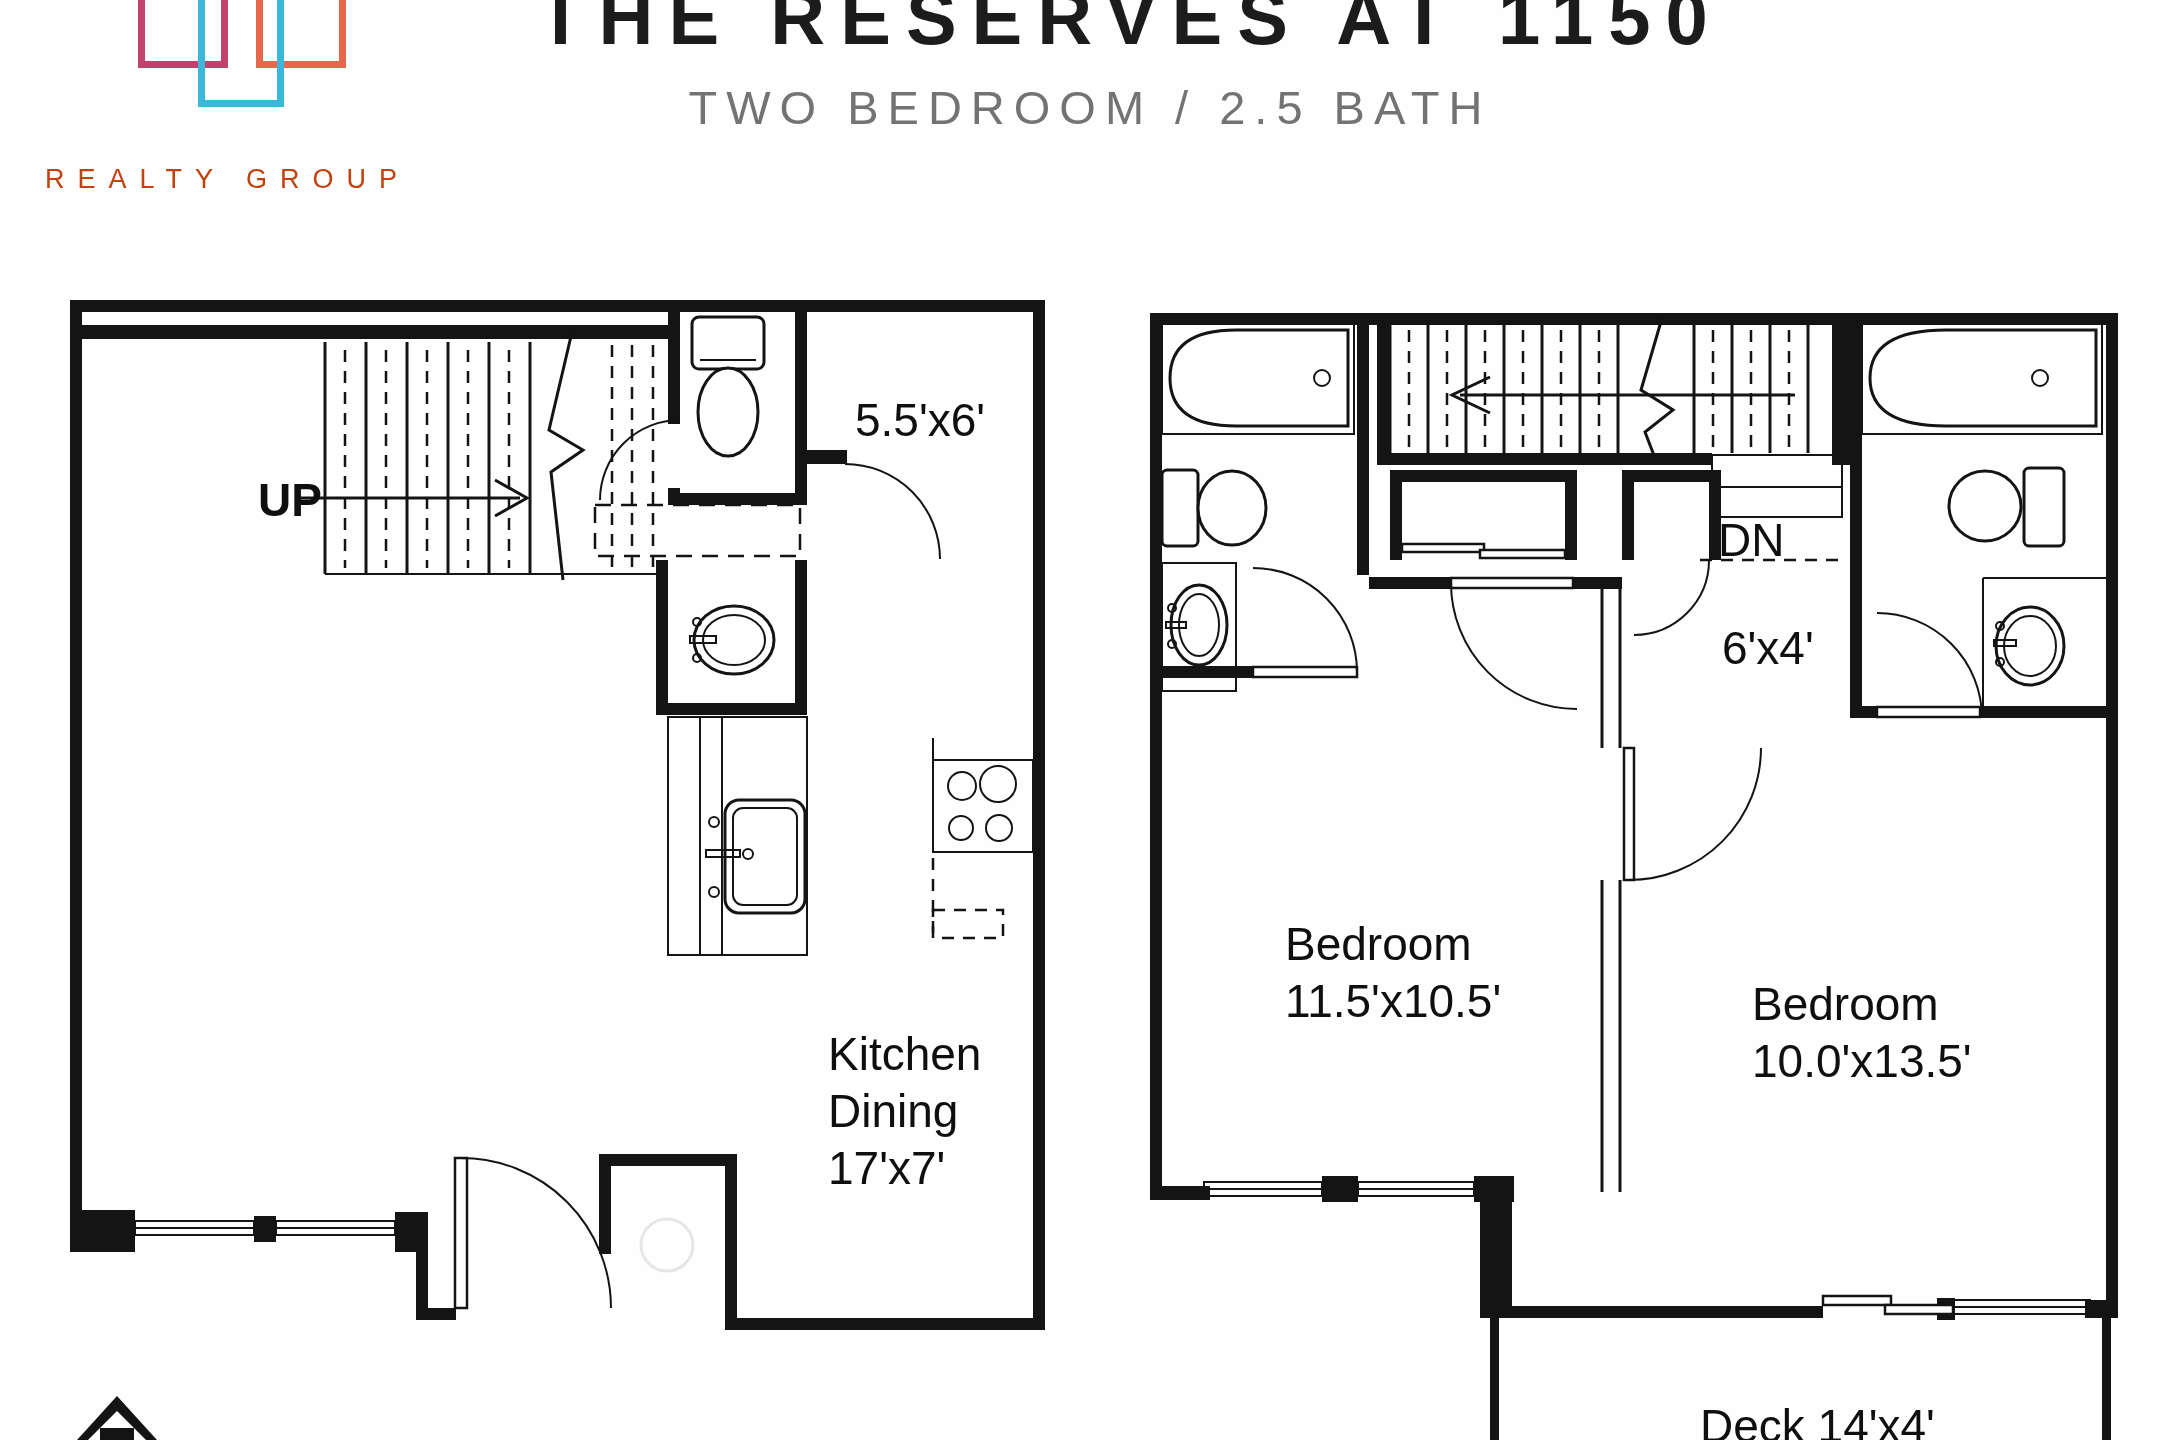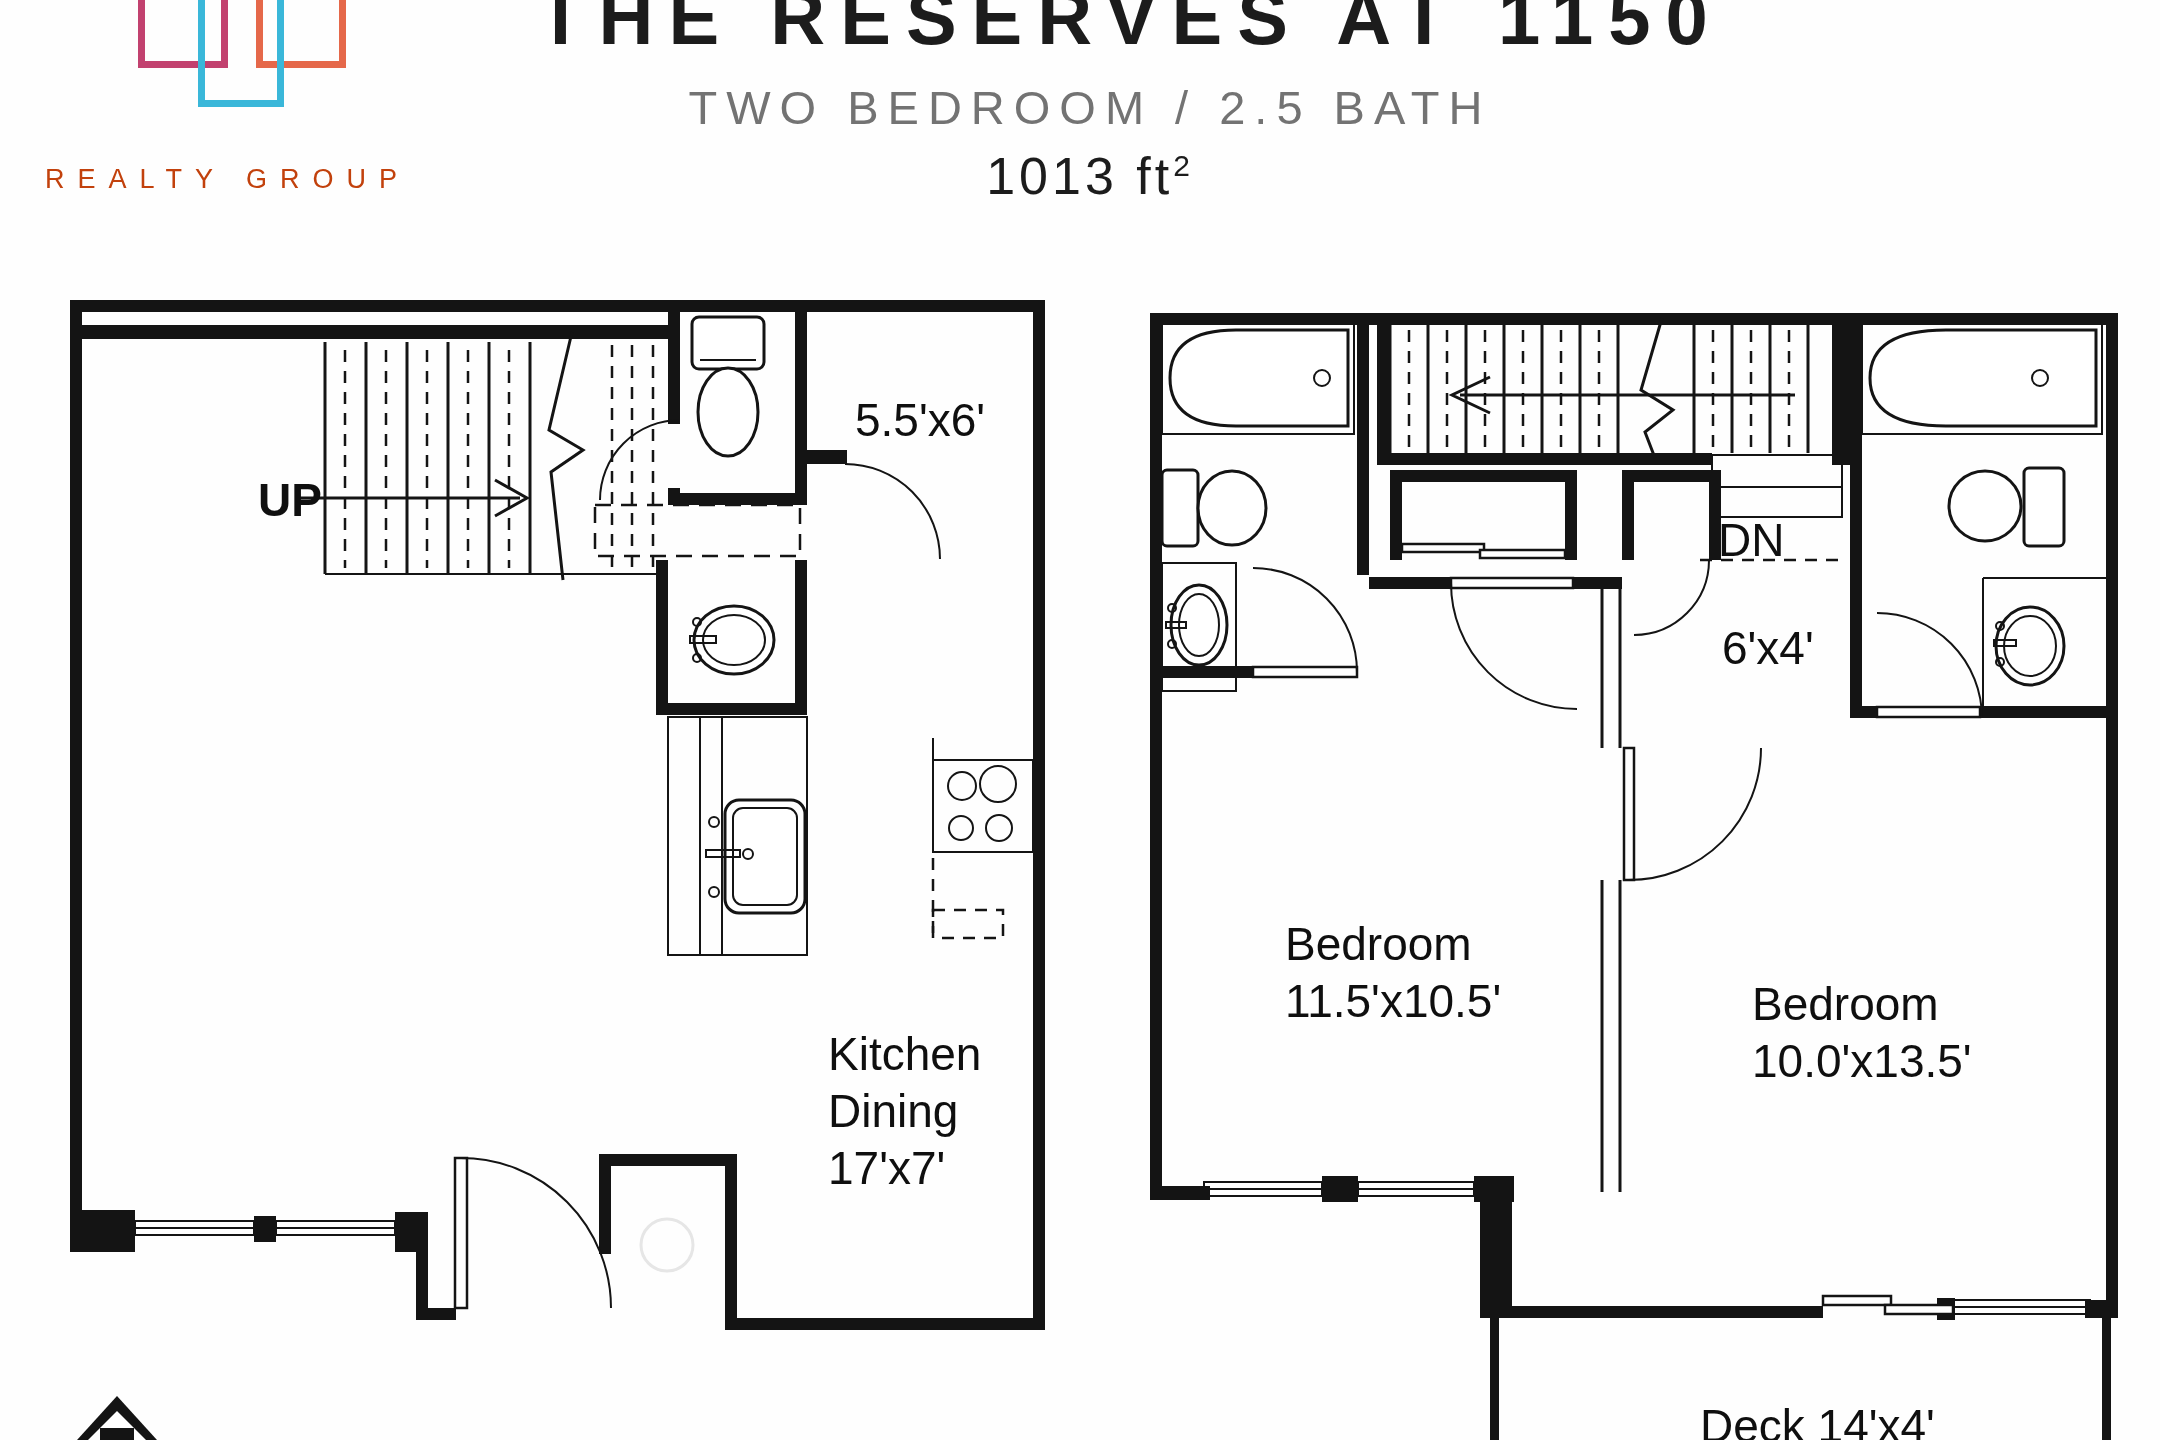--- a/index.html
+++ b/index.html
@@ -40,21 +40,20 @@
 
   <div class="abs" style="left:0;top:0;width:420px;height:240px;">
     <div class="sq" style="left:138px;top:-28px;width:76px;height:82px;border-color:#c2416f;z-index:1;"></div>
     <div class="sq" style="left:256px;top:-28px;width:76px;height:82px;border-color:#e5684a;z-index:2;"></div>
     <div class="sq" style="left:198px;top:-55px;width:72px;height:148px;border-color:#3ab7d9;z-index:3;"></div>
   </div>
   <div class="abs" id="brand-tagline">REALTY GROUP</div>
 
   <div class="abs" id="page-title">THE RESERVES AT 1150</div>
   <div class="abs" id="unit-subtitle">TWO BEDROOM / 2.5 BATH</div>
-  <div class="abs" id="area-label"><span>1013 ft</span><sup>2</sup></div>
 
   <svg width="2160" height="1440" viewBox="0 0 2160 1440">
 
     <g>
       <g>
         <rect class="w" x="70" y="300" width="975" height="12"></rect>
         <rect class="w" x="70" y="300" width="12" height="915"></rect>
         <rect class="w" x="1033" y="300" width="12" height="1030"></rect>
         <rect class="w" x="82" y="325" width="586" height="14"></rect>
 

